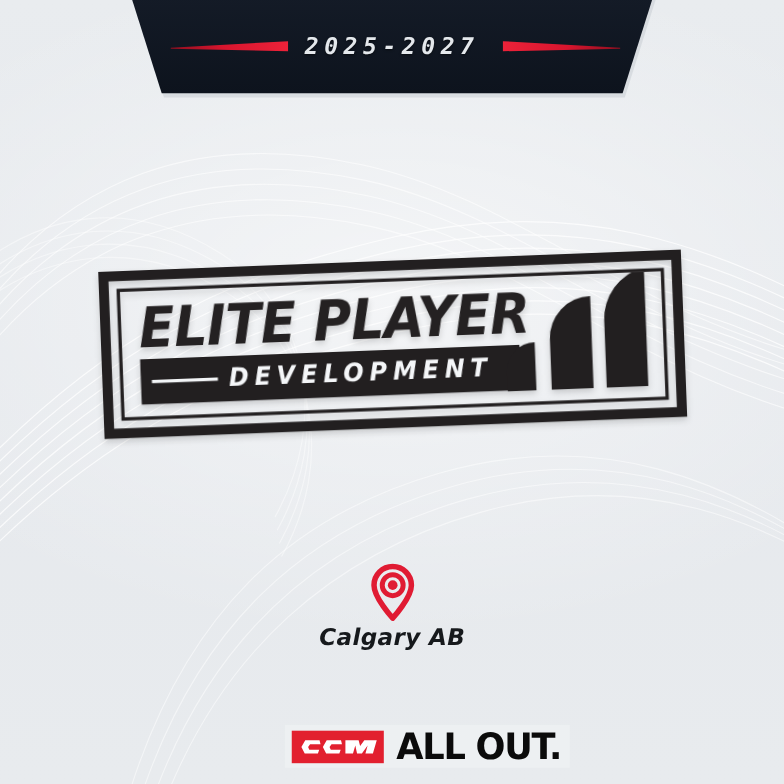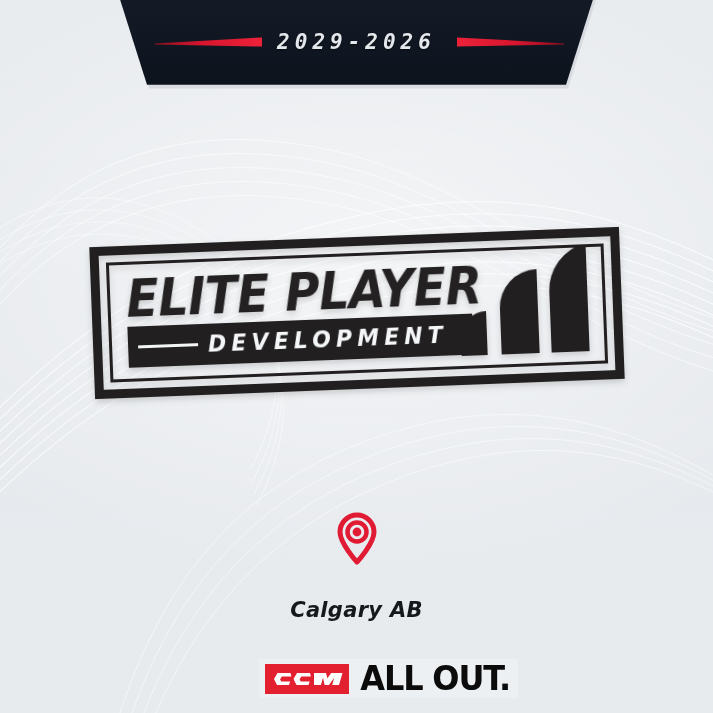--- a/index.html
+++ b/index.html
@@ -187,21 +187,21 @@
     left: 0;
     top: 512px;
     width: 713px;
     display: flex;
     justify-content: center;
     z-index: 2;
   }
   .city-row {
     position: absolute;
     left: 0;
-    top: 598px;
+    top: 567px;
     width: 713px;
     text-align: center;
     z-index: 2;
   }
   .city-name {
     font-size: 21px;
     font-weight: 700;
     font-style: italic;
     color: #16191c;
     letter-spacing: 0.3px;
@@ -316,21 +316,21 @@
         <linearGradient id="wedgeR" x1="0" y1="0" x2="1" y2="0">
           <stop offset="0%" stop-color="#ec2239"></stop>
           <stop offset="55%" stop-color="#d8152e"></stop>
           <stop offset="100%" stop-color="#8e0f20"></stop>
         </linearGradient>
       </defs>
       <polygon points="0,1.4 107,7.4 107,8.4 0,10.6" fill="url(#wedgeR)"></polygon>
     </svg>
 
     <div class="header-inner">
-      <span class="season-text">2029-2026</span>
+      <span class="season-text">2025-2027</span>
     </div>
   </div>
 
   <div class="logo-wrap">
     <div class="logo-box">
       <div class="logo-inner">
         <div class="logo-content">
           <div class="logo-title">ELITE PLAYER</div>
           <div class="logo-subband">
             <span class="subband-rule"></span>

